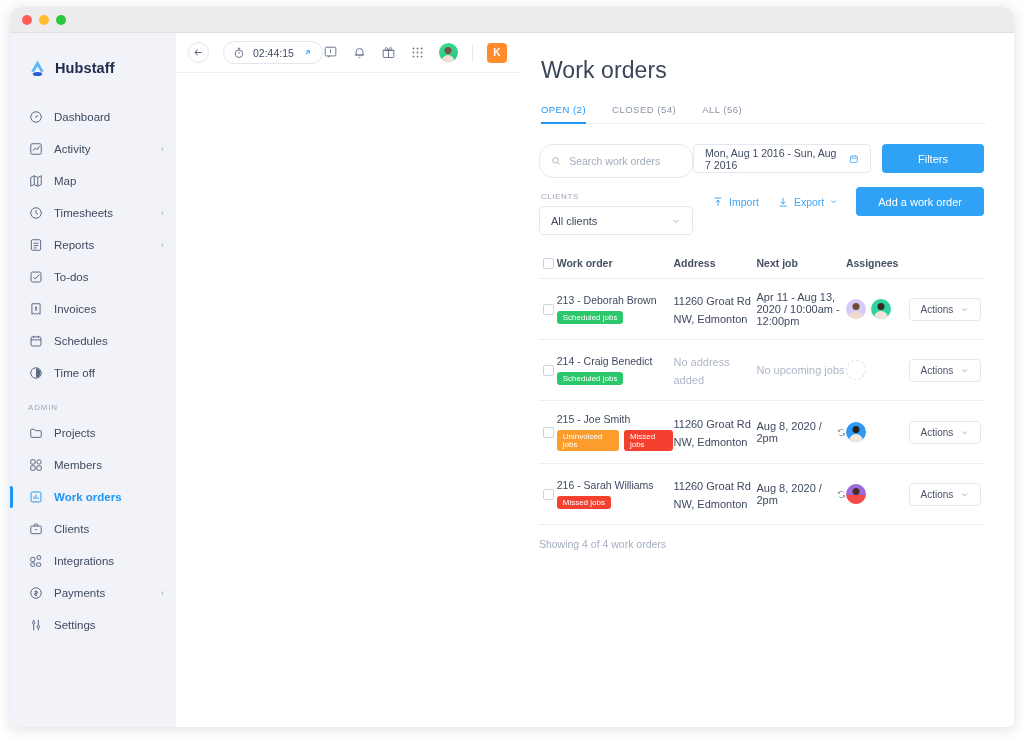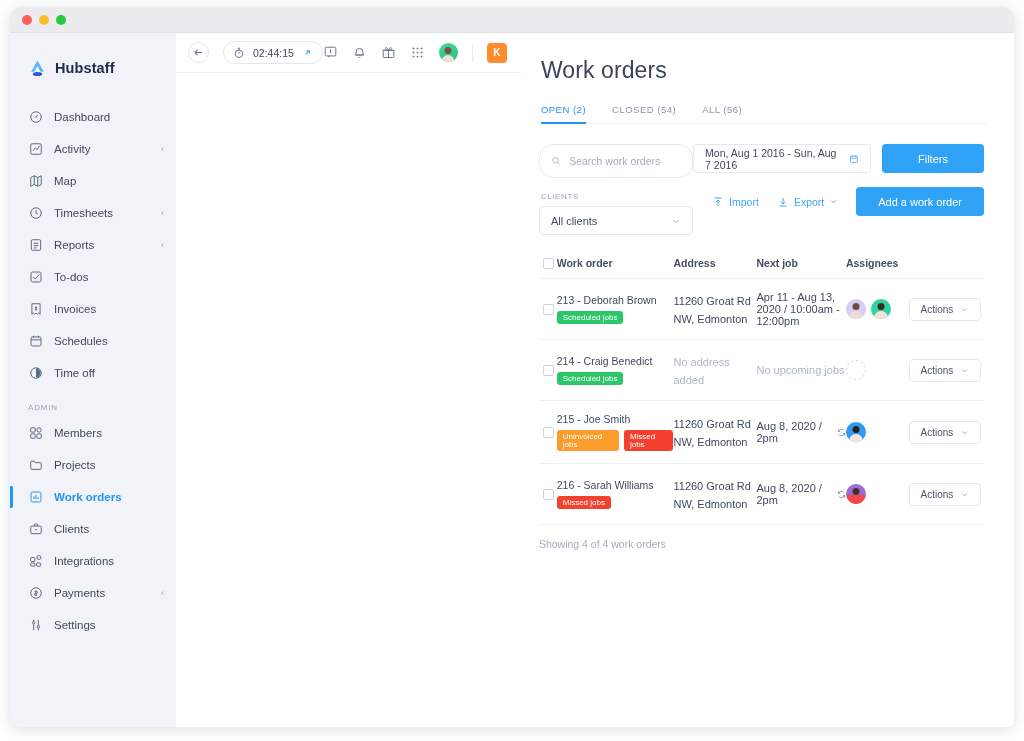--- a/index.html
+++ b/index.html
@@ -383,36 +383,36 @@
           <span class="lbl">Time off</span>
         </div>
       </nav>
 
       <div class="nav-group-label">ADMIN</div>
 
       <nav class="nav" style="margin-top:0">
         <div class="nav-item">
           <span class="ico">
             <svg width="14" height="14" viewBox="0 0 24 24" fill="none" stroke="currentColor" stroke-width="1.7">
+                <path d="M3 7 A1.5 1.5 0 0 1 4.5 5.5 H9 L11 8 H19.5 A1.5 1.5 0 0 1 21 9.5 V18 A1.5 1.5 0 0 1 19.5 19.5 H4.5 A1.5 1.5 0 0 1 3 18 Z"></path>
+              </svg>
+          </span>
+          <span class="lbl">Projects</span>
+        </div>
+
+        <div class="nav-item">
+          <span class="ico">
+            <svg width="14" height="14" viewBox="0 0 24 24" fill="none" stroke="currentColor" stroke-width="1.7">
                 <rect x="3" y="3" width="7.5" height="7.5" rx="1.6"></rect>
                 <rect x="13.5" y="3" width="7.5" height="7.5" rx="3.7"></rect>
                 <rect x="3" y="13.5" width="7.5" height="7.5" rx="1.6"></rect>
                 <rect x="13.5" y="13.5" width="7.5" height="7.5" rx="1.6"></rect>
               </svg>
           </span>
           <span class="lbl">Members</span>
-        </div>
-
-        <div class="nav-item">
-          <span class="ico">
-            <svg width="14" height="14" viewBox="0 0 24 24" fill="none" stroke="currentColor" stroke-width="1.7">
-                <path d="M3 7 A1.5 1.5 0 0 1 4.5 5.5 H9 L11 8 H19.5 A1.5 1.5 0 0 1 21 9.5 V18 A1.5 1.5 0 0 1 19.5 19.5 H4.5 A1.5 1.5 0 0 1 3 18 Z"></path>
-              </svg>
-          </span>
-          <span class="lbl">Projects</span>
         </div>
 
         <div class="nav-item active">
           <span class="ico">
             <svg width="14" height="14" viewBox="0 0 24 24" fill="none" stroke="currentColor" stroke-width="1.7">
                 <rect x="3.5" y="3.5" width="17" height="17" rx="2.5"></rect>
                 <path d="M8.5 15.5 V11 M12 15.5 V8 M15.5 15.5 V12.5"></path>
               </svg>
           </span>
           <span class="lbl">Work orders</span>

